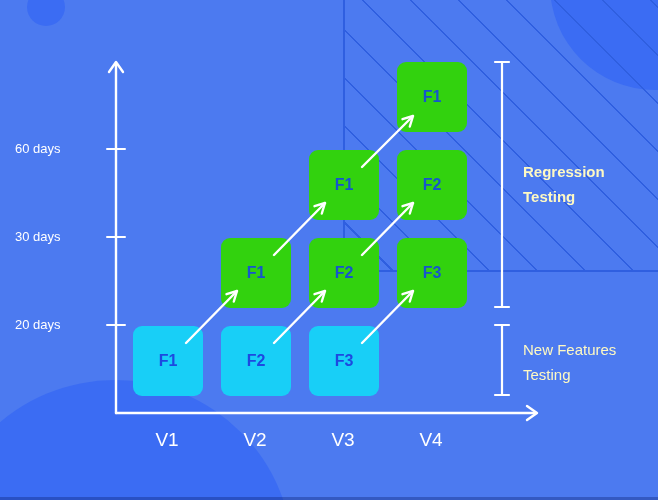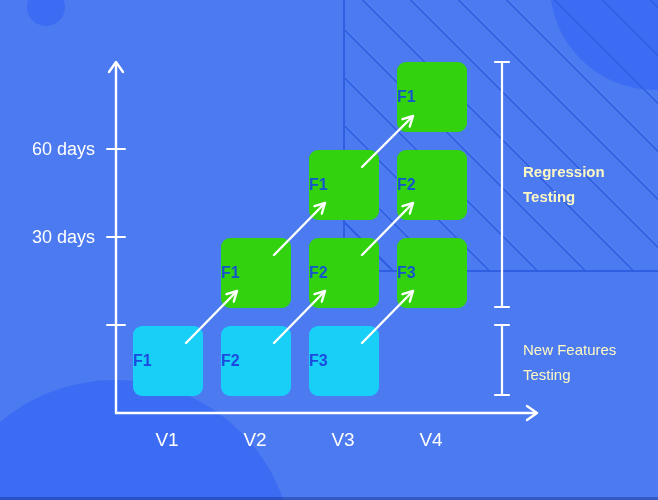--- a/index.html
+++ b/index.html
@@ -19,28 +19,28 @@
     border-left:2px solid var(--hatch-line,#2f5fe0);
     border-bottom:2px solid var(--hatch-line,#2f5fe0);
     background:repeating-linear-gradient(45deg,
       transparent 0 32.5px,
       var(--hatch-line,#2f5fe0) 32.5px 34px);
     box-sizing:border-box;
   }
   #overlay-svg{position:absolute;left:0;top:0;z-index:6;pointer-events:none;}
   .fbox{
     position:absolute;width:70px;height:70px;border-radius:9px;
-    display:flex;align-items:center;justify-content:flex-start;
+    display:flex;align-items:center;justify-content:center;
     font-weight:bold;font-size:16px;z-index:4;
   }
   .fbox.regression{background:var(--box-regression,#32d20e);color:var(--box-text-regression,#1655cd);}
   .fbox.new{background:var(--box-new,#18cff7);color:var(--box-text-new,#1d49e0);}
   .ylabel{
-    position:absolute;left:15px;width:80px;text-align:right;
-    color:#fff;font-size:18px;line-height:20px;z-index:5;
+    position:absolute;left:15px;width:80px;text-align:left;
+    color:#fff;font-size:13px;line-height:20px;z-index:5;
   }
   .xlabel{
     position:absolute;width:40px;text-align:center;top:430px;
     color:#fff;font-size:19px;line-height:20px;z-index:5;
   }
   .bracket-label{
     position:absolute;left:523px;color:#fef9c3;font-size:15px;line-height:25px;z-index:5;
   }
   #regression-label{top:159px;font-weight:bold;}
   #new-features-label{top:337px;font-weight:normal;}
@@ -84,20 +84,21 @@
     </div>
   <div class="fbox new" style="left:221px;top:326px">
       <span>F2</span>
     </div>
   <div class="fbox new" style="left:309px;top:326px">
       <span>F3</span>
     </div>
 
   <div class="ylabel" style="top:139px">60 days</div>
   <div class="ylabel" style="top:227px">30 days</div>
+  <div class="ylabel" style="top:315px">20 days</div>
 
   <div class="xlabel" style="left:147px">V1</div>
   <div class="xlabel" style="left:235px">V2</div>
   <div class="xlabel" style="left:323px">V3</div>
   <div class="xlabel" style="left:411px">V4</div>
 
   <div class="bracket-label" id="regression-label">
     <div>Regression</div>
     <div>Testing</div>
   </div>

